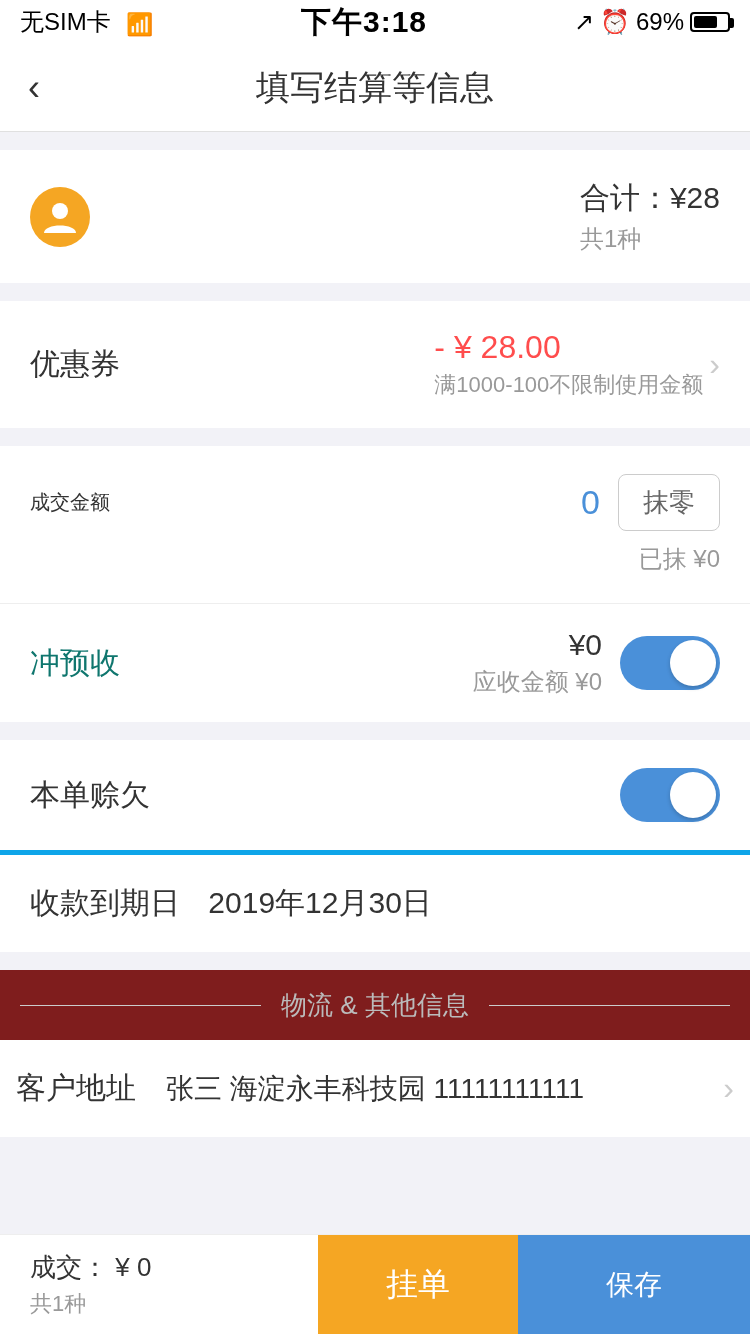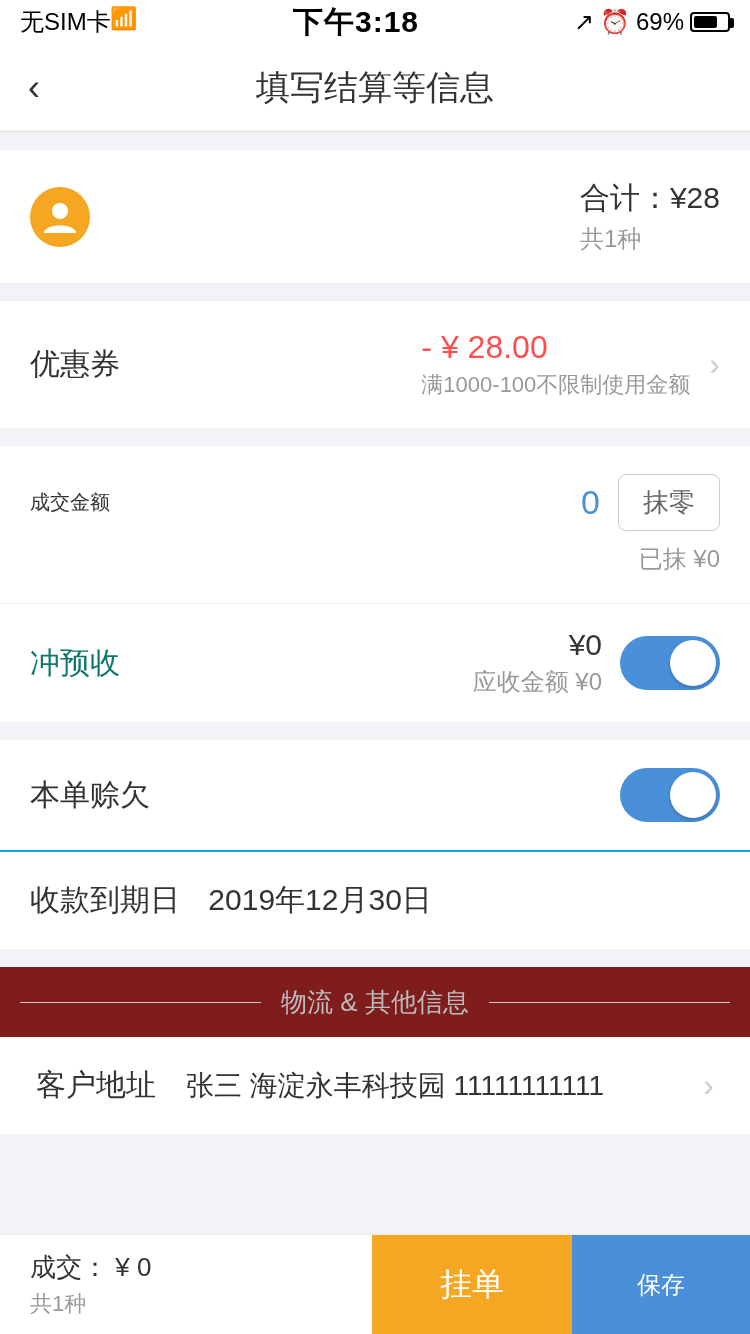--- a/index.html
+++ b/index.html
@@ -18,21 +18,21 @@
     .status-bar {
       background: #fff;
       height: 44px;
       display: flex;
       align-items: center;
       justify-content: space-between;
       padding: 0 20px;
       font-size: 24px;
       color: #000;
     }
-    .status-left { display: flex; align-items: flex-start; gap: 0; }
+    .status-left { display: flex; align-items: flex-end; gap: 16px; }
     .status-center { font-size: 30px; font-weight: 600; letter-spacing: 1px; }
     .status-right { display: flex; align-items: center; gap: 6px; font-size: 24px; }
     .battery-icon {
       display: inline-block;
       width: 40px; height: 20px;
       border: 2px solid #000;
       border-radius: 4px;
       position: relative;
     }
     .battery-icon::after {
@@ -108,21 +108,21 @@
 
     
     .coupon-row {
       display: flex;
       align-items: center;
       justify-content: space-between;
       padding: 28px 30px;
       background: #fff;
     }
     .coupon-label { font-size: 30px; color: #333; }
-    .coupon-right { display: flex; align-items: center; gap: 15px; }
+    .coupon-right { display: flex; align-items: center; gap: 2px; }
     .coupon-discount { font-size: 32px; color: #ff4d4d; font-weight: 500; }
     .coupon-desc { font-size: 22px; color: #999; margin-top: 4px; text-align: right; }
     .chevron-right {
       color: #ccc;
       font-size: 32px;
       margin-left: 4px;
     }
 
     
     .transaction-section {
@@ -199,21 +199,21 @@
     }
     .debt-label { font-size: 30px; color: #333; }
 
     
     .due-date-section {
       background: #fff;
       padding: 28px 30px;
       font-size: 30px;
       color: #333;
       margin-bottom: 18px;
-      border-top: 2px solid #0ea5e9;
+      border-top: 5px solid #0ea5e9;
     }
 
     
     .logistics-divider {
       background: #7f1d1d;
       height: 70px;
       display: flex;
       align-items: center;
       justify-content: center;
       position: relative;
@@ -228,21 +228,21 @@
     }
     .logistics-text {
       font-size: 26px;
       color: #bbb;
       white-space: nowrap;
     }
 
     
     .address-section {
       background: #fff;
-      padding: 28px 36px;
+      padding: 28px 16px;
       display: flex;
       align-items: center;
       justify-content: space-between;
       margin-bottom: 18px;
     }
     .address-label { font-size: 30px; color: #333; flex-shrink: 0; }
     .address-value { font-size: 28px; color: #333; flex: 1; margin-left: 30px; }
     .address-chevron { font-size: 32px; color: #ccc; margin-left: 10px; }
 
     
@@ -269,24 +269,24 @@
       width: 200px;
       background: #f5a623;
       color: #fff;
       font-size: 32px;
       display: flex;
       align-items: center;
       justify-content: center;
       cursor: pointer;
     }
     .btn-save {
-      width: 178px;
+      width: 232px;
       background: #4a90d9;
       color: #fff;
-      font-size: 24px;
+      font-size: 28px;
       display: flex;
       align-items: center;
       justify-content: center;
       cursor: pointer;
     }
 
     .main-content {
       padding-bottom: 100px;
     }
 

